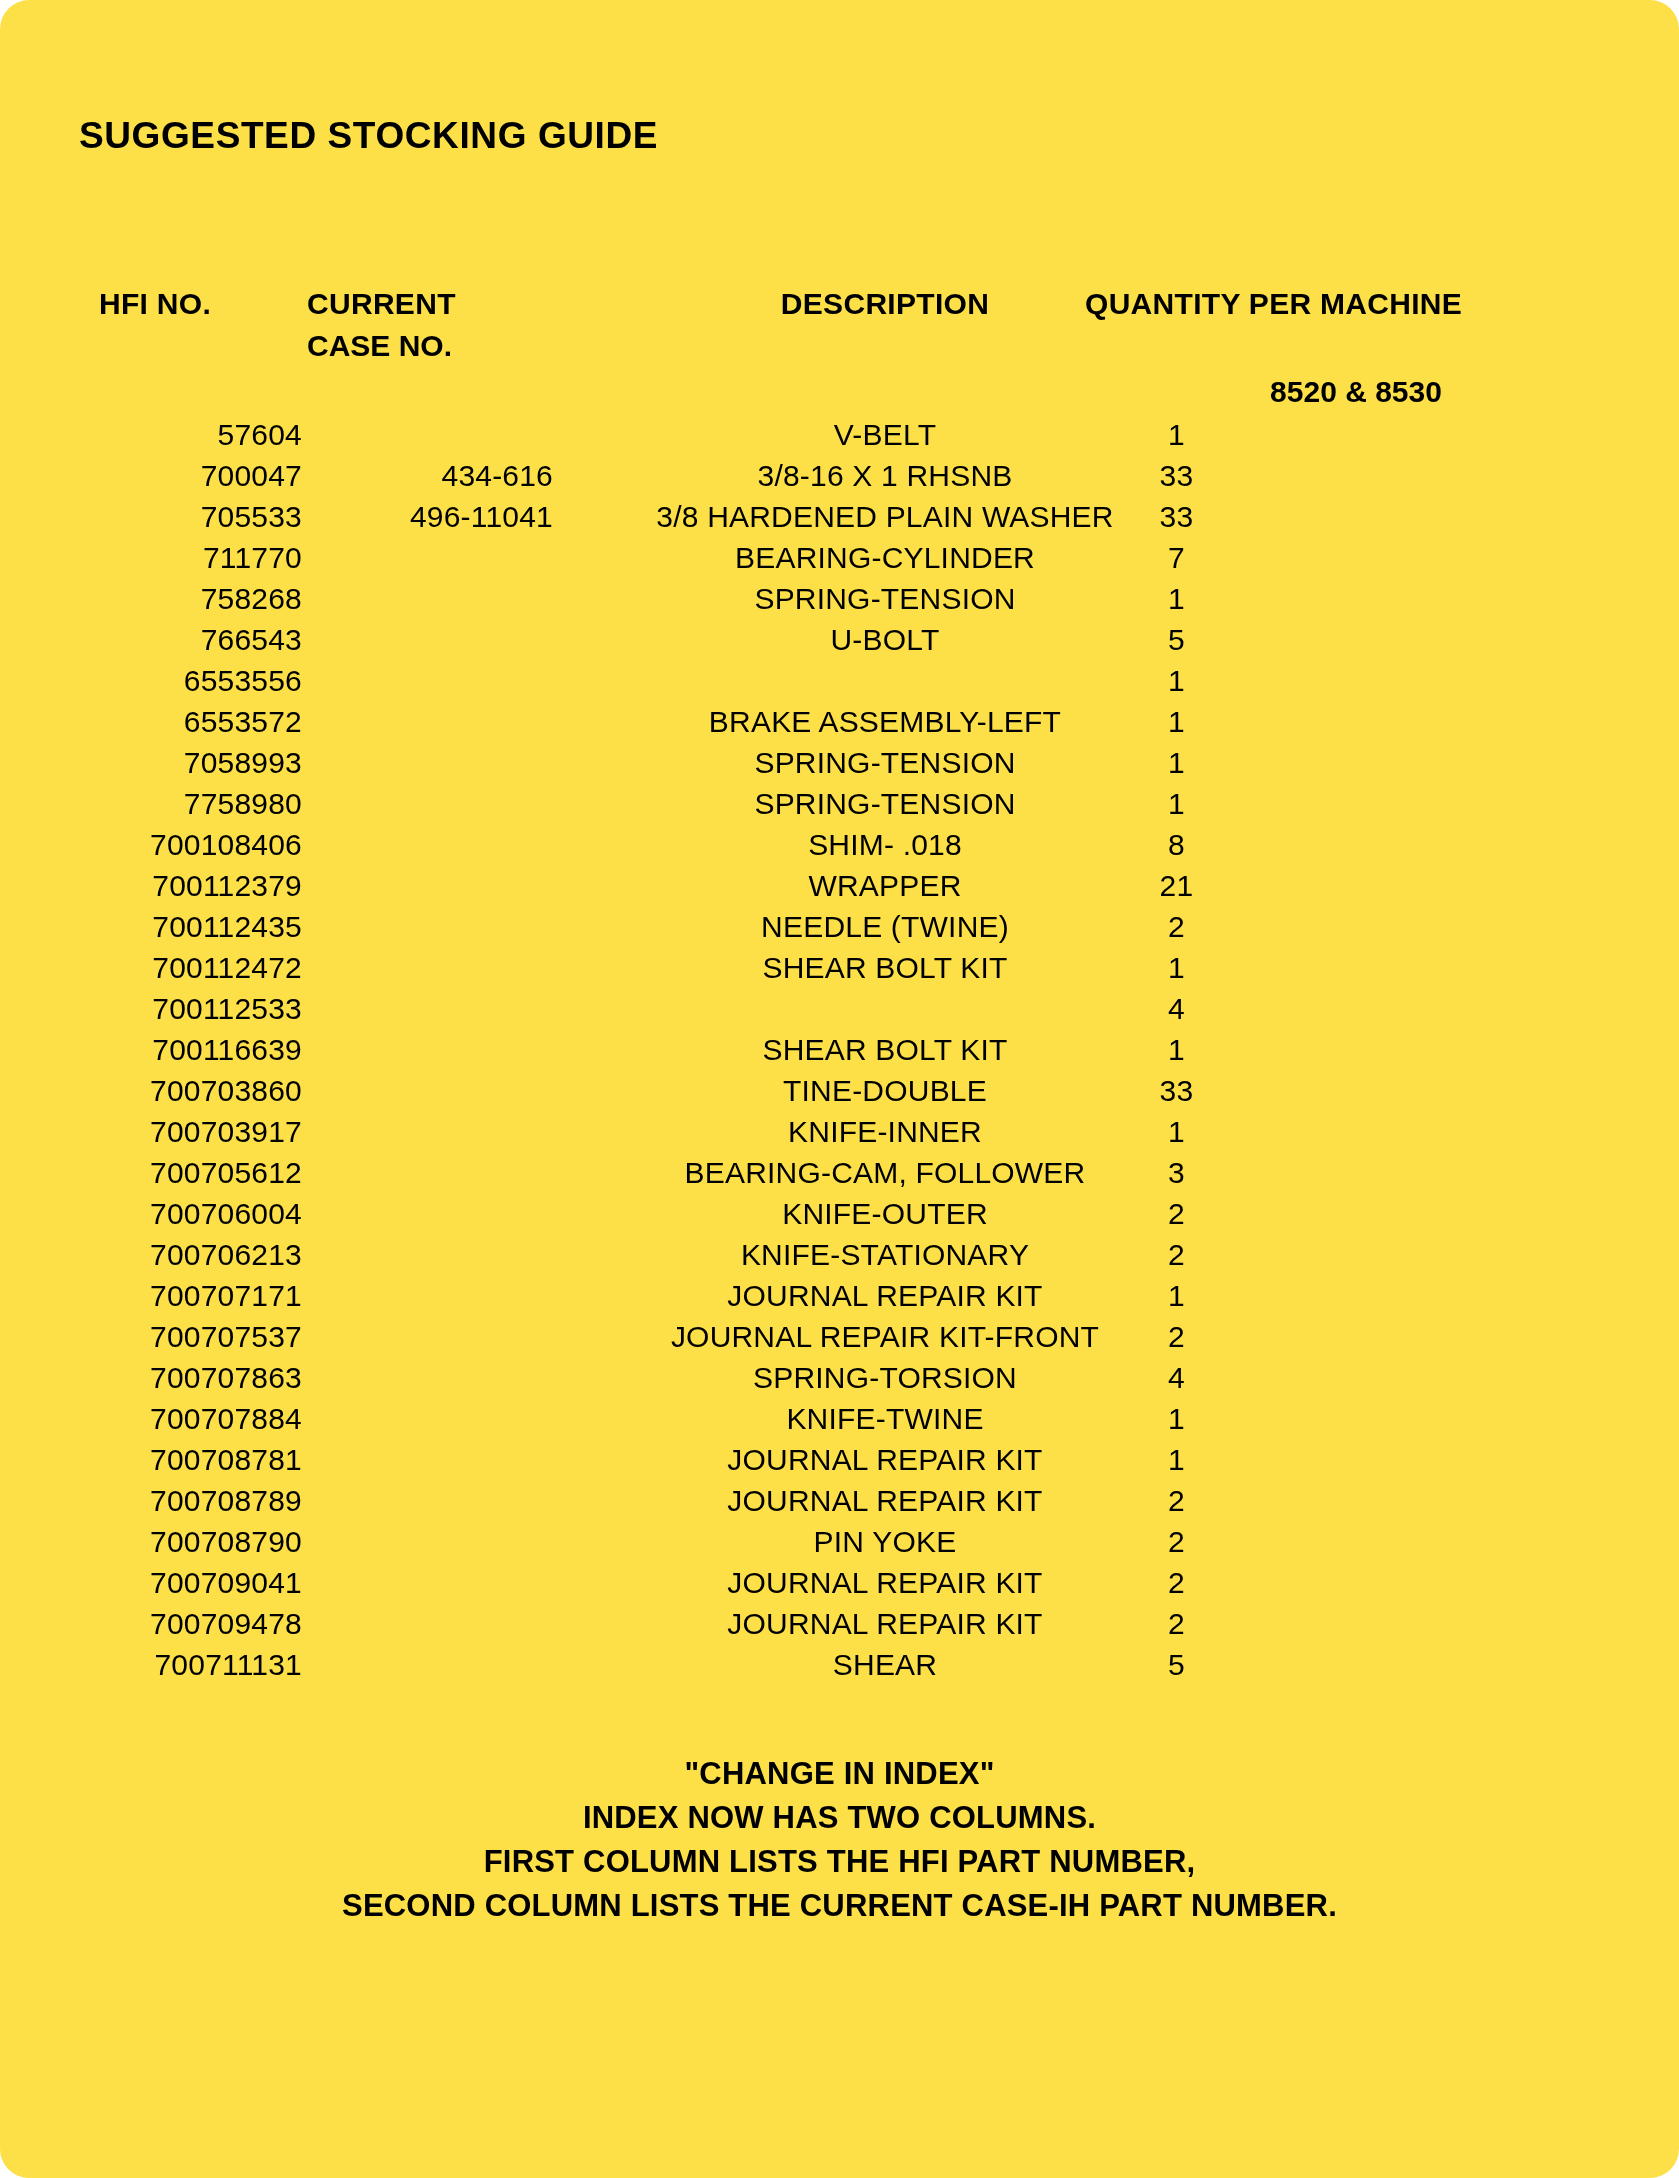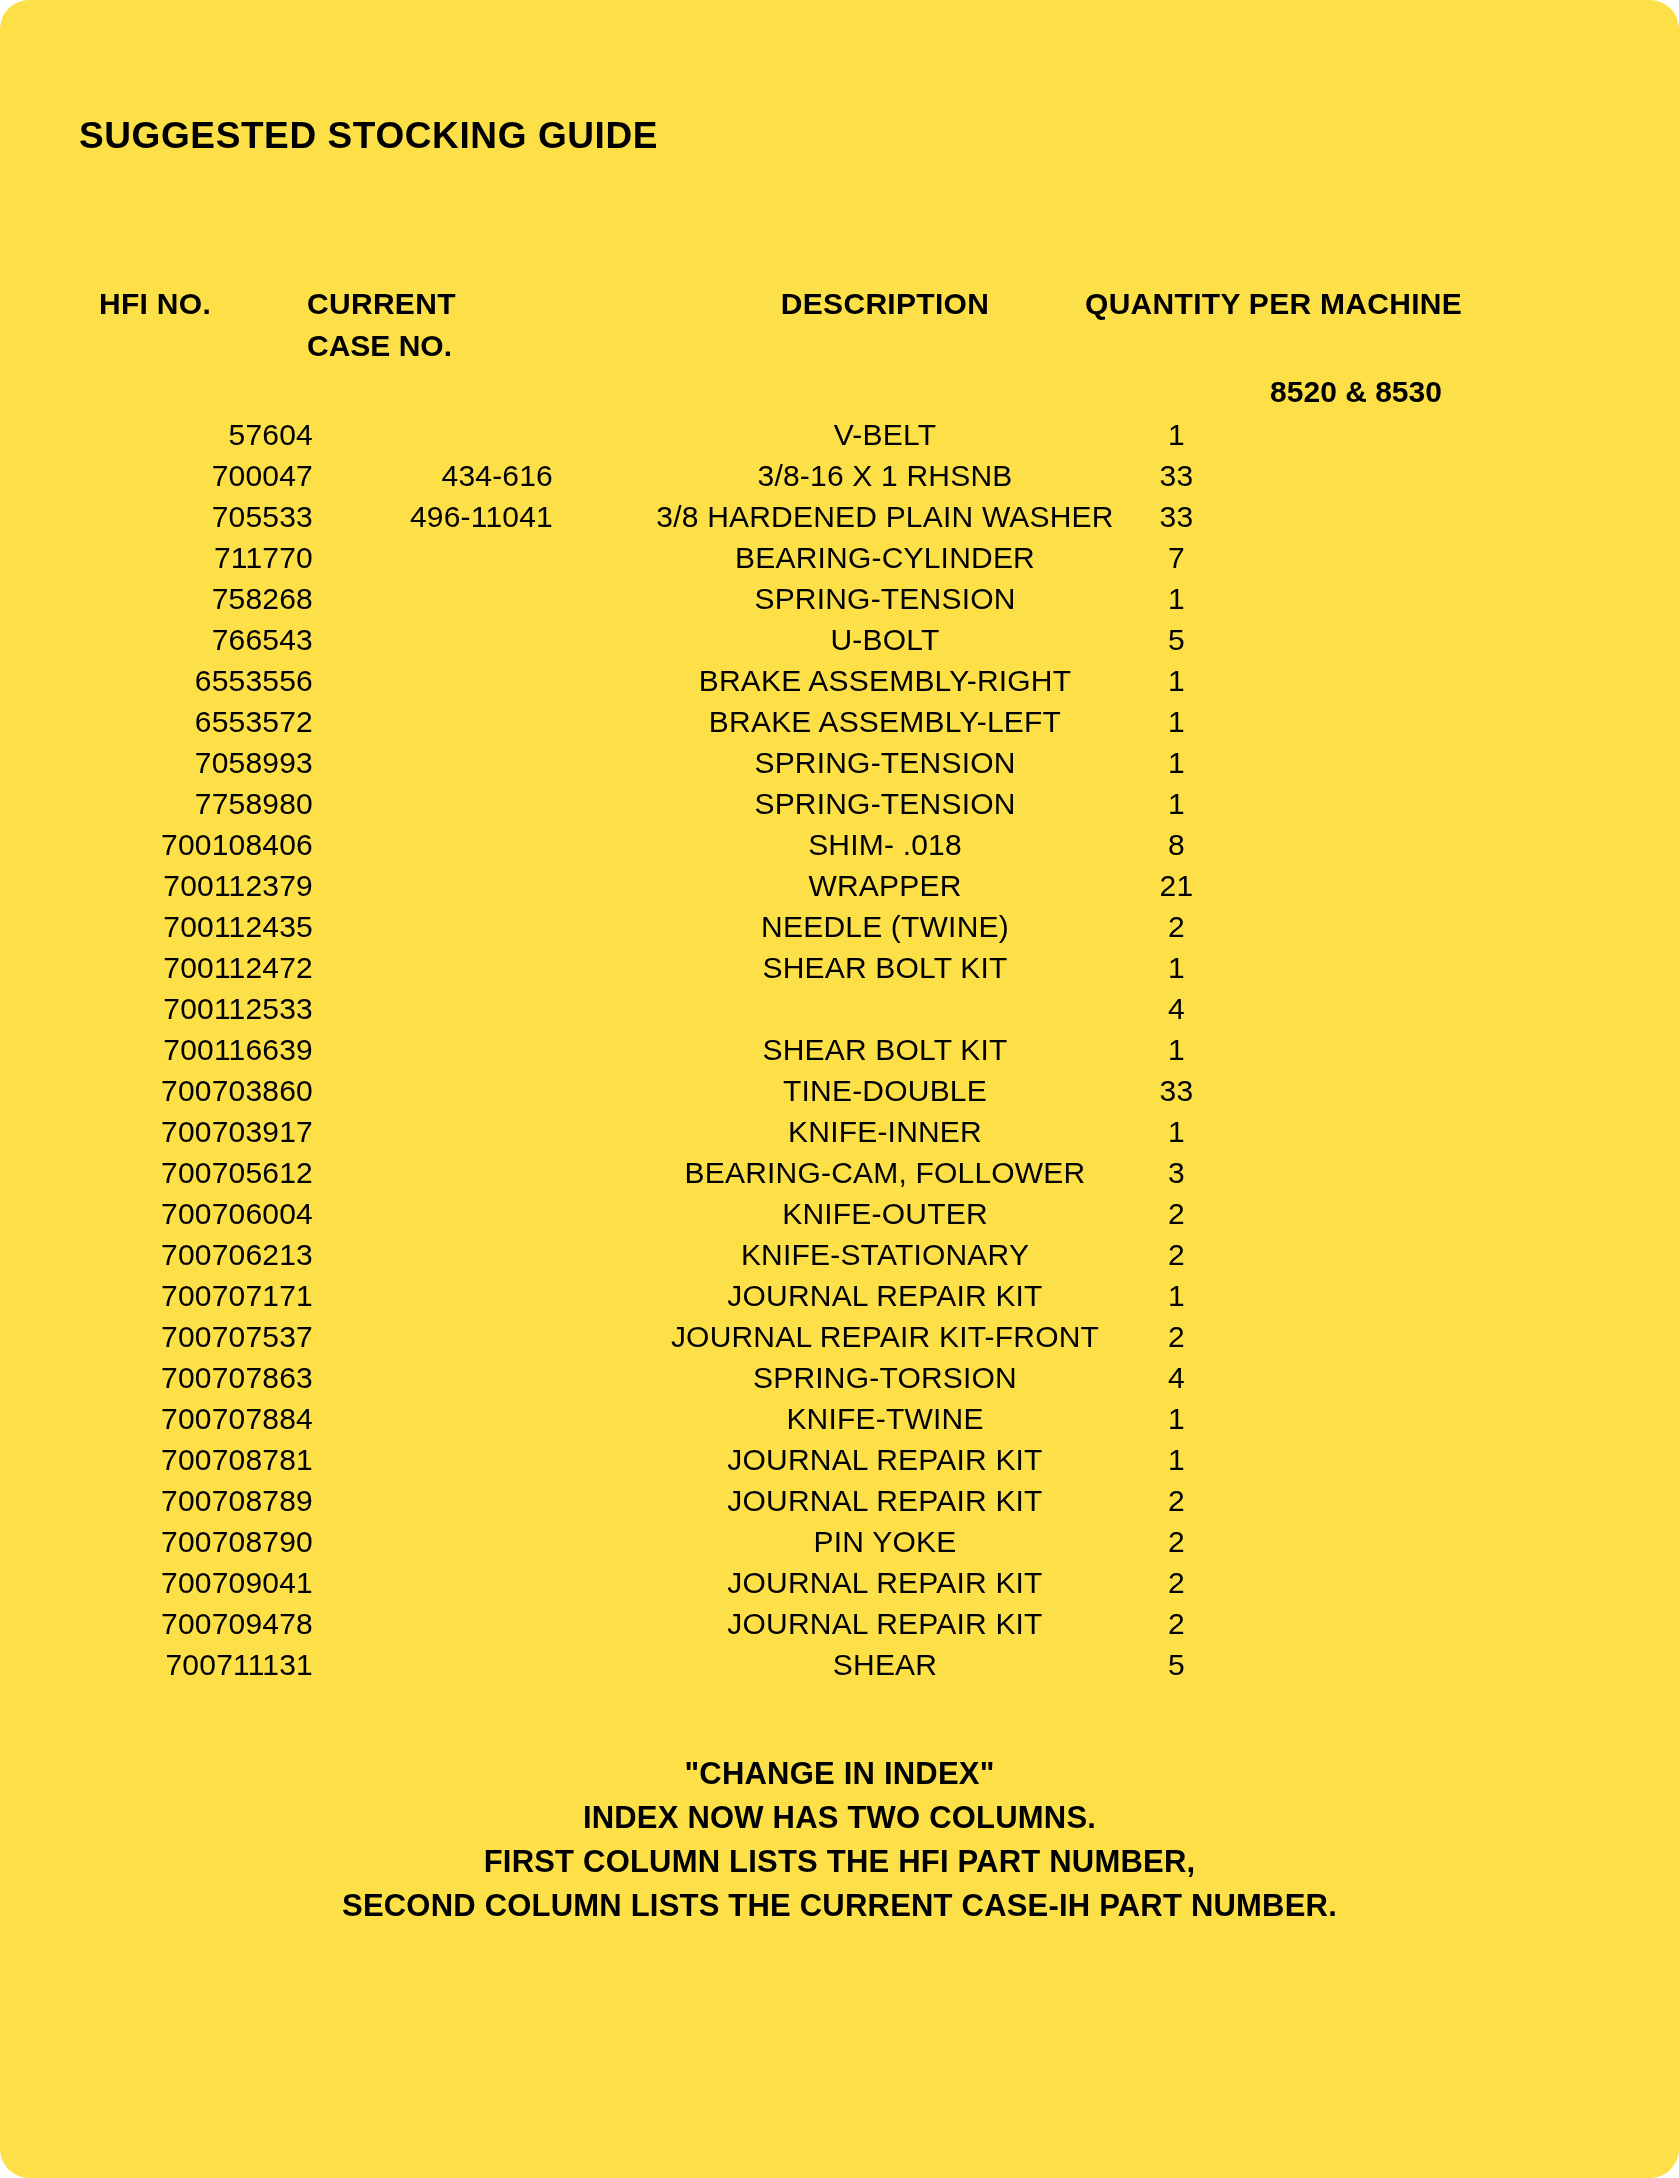--- a/index.html
+++ b/index.html
@@ -48,21 +48,21 @@
   .head-row, .data-row {
     position: relative;
     height: 40px;
   }
 
   .head-row { height: 42px; }
 
   
   .c-hfi {
     position: absolute;
-    left: 61px;
+    left: 50px;
     width: 252px;
     text-align: right;
     white-space: nowrap;
   }
   .c-case {
     position: absolute;
     left: 315px;
     width: 238px;
     text-align: right;
     white-space: nowrap;
@@ -210,21 +210,20 @@
         </div>
         <div class="data-row">
           <div class="c-hfi">766543</div>
           <div class="c-case"></div>
           <div class="c-desc">U-BOLT</div>
           <div class="c-qty">5</div>
         </div>
         <div class="data-row">
           <div class="c-hfi">6553556</div>
           <div class="c-case"></div>
-          <div class="c-desc">BRAKE ASSEMBLY-RIGHT</div>
           <div class="c-qty">1</div>
         </div>
         <div class="data-row">
           <div class="c-hfi">6553572</div>
           <div class="c-case"></div>
           <div class="c-desc">BRAKE ASSEMBLY-LEFT</div>
           <div class="c-qty">1</div>
         </div>
         <div class="data-row">
           <div class="c-hfi">7058993</div>

